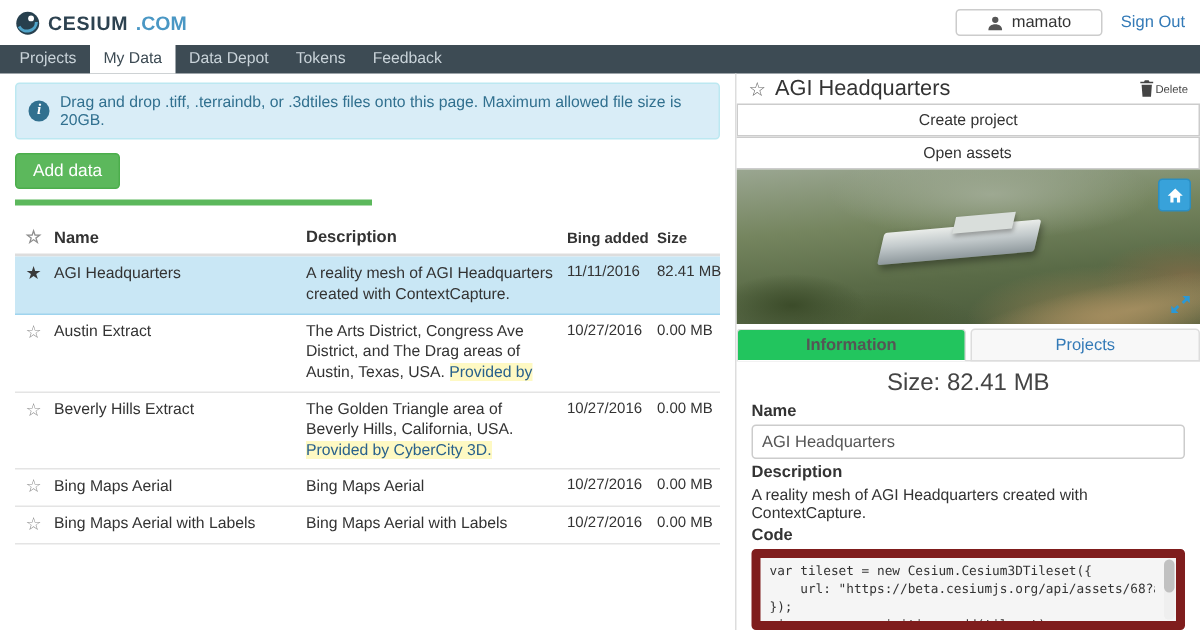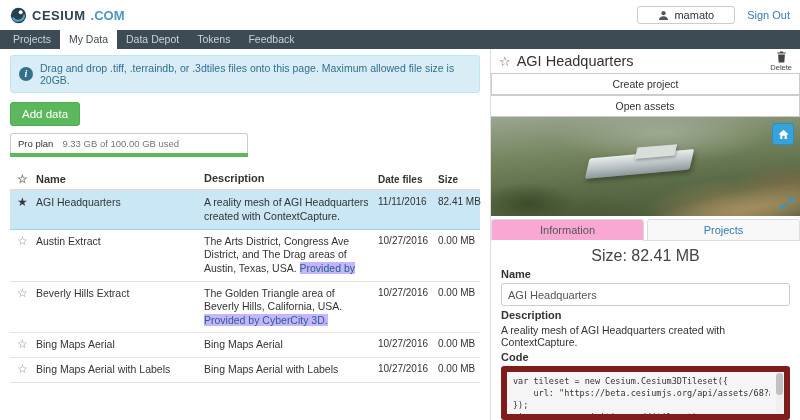--- a/index.html
+++ b/index.html
@@ -40,27 +40,27 @@
   .thead { display: flex; font-weight: bold; font-size: 11px; border-bottom: 2px solid #ddd; padding: 4px 0; align-items: flex-end; }
   .trow { display: flex; border-bottom: 1px solid #e4e4e4; padding: 5px 0; align-items: flex-start; cursor: pointer; }
   .trow.selected { background: #c9e7f5; border-bottom-color: #9fd4ee; }
   .c-star { width: 26px; padding-left: 7px; flex: 0 0 auto; }
   .c-name { width: 168px; padding-right: 8px; flex: 0 0 auto; }
   .c-desc { width: 174px; padding-right: 8px; flex: 0 0 auto; line-height: 1.3; }
   .c-date { width: 60px; flex: 0 0 auto; font-size: 10px; }
   .c-size { width: 44px; flex: 0 0 auto; font-size: 10px; }
   .star { color: #8d8d8d; font-size: 12px; line-height: 1; cursor: pointer; }
   .star.starred { color: #3a3a3a; }
-  .desc-hl { background: #c4b5fd; color: #29618c; }
+  .desc-hl { background: #fef9c3; color: #29618c; }
 
   
   .panel-header { height: 24px; display: flex; align-items: center; padding: 2px 8px; }
   .panel-star { color: #666; font-size: 13px; margin-right: 6px; cursor: pointer; }
   .panel-title { font-size: 14.5px; color: #333; }
-  .delete-ctl { margin-left: auto; display: flex; flex-direction: column; align-items: center; cursor: pointer; line-height: 1; }
+  .delete-ctl { margin-left: auto; display: flex; flex-direction: row; align-items: center; cursor: pointer; line-height: 1; }
   .delete-label { font-size: 7.5px; color: #444; margin-top: 1px; }
   .btn-row { display: flex; flex-direction: column; }
   .panel-btn { flex: 1; border: 1px solid #ccc; background: #fff; font-size: 10.5px; color: #333; text-align: center; padding: 4px 0; cursor: pointer; }
   .panel-btn + .panel-btn { margin-left: -1px; }
 
   .preview { position: relative; height: 134px; overflow: hidden; cursor: default;
     background:
       radial-gradient(70px 30px at 12% 88%, rgba(58,74,40,.95), rgba(58,74,40,0) 70%),
       radial-gradient(90px 36px at 32% 102%, rgba(72,88,50,.85), rgba(72,88,50,0) 70%),
       radial-gradient(130px 48px at 80% 96%, rgba(152,130,84,.95), rgba(152,130,84,0) 72%),
@@ -73,21 +73,21 @@
     transform: rotate(-5deg) skewX(-18deg); border-radius: 2px; box-shadow: 2px 3px 5px rgba(0,0,0,.35); }
   .building-wing { position: absolute; left: 47%; top: 29%; width: 13%; height: 11%;
     background: #d9ded b; background: #d9dedb; transform: rotate(-5deg) skewX(-18deg); box-shadow: 1px 2px 3px rgba(0,0,0,.3); }
   .road { position: absolute; left: 48%; bottom: -10%; width: 75%; height: 38%;
     background: radial-gradient(closest-side, rgba(167,144,98,.85), rgba(167,144,98,0)); transform: rotate(-10deg); }
   .home-btn { position: absolute; top: 6px; right: 6px; width: 22px; height: 22px; background: #38a2da; border: 1px solid #2b8ec2; border-radius: 3px; display: flex; align-items: center; justify-content: center; cursor: pointer; }
   .expand-btn { position: absolute; bottom: 4px; right: 4px; width: 18px; height: 18px; display: flex; align-items: center; justify-content: center; cursor: pointer; }
 
   .panel-tabs { display: flex; border-bottom: 1px solid #ddd; padding-top: 3px; }
   .panel-tab { flex: 1; text-align: center; font-size: 11px; padding: 4px 0; cursor: pointer; }
-  .panel-tab.active { background: #f9a8d4; border: 1px solid #ddd; border-bottom: 1px solid #fff; border-radius: 3px 3px 0 0; color: #555; margin-bottom: -1px; }
+  .panel-tab.active { background: #22c55e; border: 1px solid #ddd; border-bottom: 1px solid #fff; border-radius: 3px 3px 0 0; color: #555; margin-bottom: -1px; font-weight: bold; }
   .panel-tab.inactive { background: #f8f8f8; border: 1px solid #ddd; border-radius: 3px 3px 0 0; color: #337ab7; margin-left: 3px; margin-bottom: -1px; }
 
   .panel-info { padding: 4px 10px 0 10px; }
   .size-text { text-align: center; font-size: 16px; color: #444; margin: 2px 0 0 0; }
   .field-label { font-weight: bold; font-size: 11px; margin: 3px 0 3px 0; }
   .name-input { width: 100%; height: 23px; border: 1px solid #ccc; border-radius: 3px; padding: 3px 6px; font-size: 11px; color: #555; font-family: "Liberation Sans", sans-serif; }
   .desc-value { font-size: 10.5px; color: #333; margin-bottom: 2px; }
   .code-block { position: relative; background: #f5f5f5; border: 6px solid #7f1d1d; border-radius: 3px; padding: 4px 14px 4px 6px; font-family: "DejaVu Sans Mono", monospace; font-size: 8.5px; line-height: 1.4; color: #333; height: 54px; overflow: hidden; }
   .code-block pre { white-space: pre; overflow: hidden; font-family: inherit; }
   .code-scrollbar { position: absolute; top: 1px; right: 1px; bottom: 1px; width: 7px; background: #efefef; border-radius: 3px; cursor: pointer; }
@@ -134,32 +134,28 @@
 
   <div class="left">
 
     <div class="alert-info">
       <span class="info-icon">i</span>
       <span>Drag and drop .tiff, .terraindb, or .3dtiles files onto this page. Maximum allowed file size is 20GB.</span>
     </div>
 
     <div class="btn-add">Add data</div>
 
-    <div class="plan-box">
-      <span class="plan-name">Pro plan</span>
-      <span class="plan-usage">9.33 GB of 100.00 GB used</span>
-    </div>
     <div class="plan-bar"></div>
 
     <div class="table">
       <div class="thead">
         <span class="c-star"><span class="star">☆</span></span>
         <span class="c-name">Name</span>
         <span class="c-desc">Description</span>
-        <span class="c-date">Date files</span>
+        <span class="c-date">Bing added</span>
         <span class="c-size">Size</span>
       </div>
       <div>
       <div class="trow selected">
         <span class="c-star"><span class="star starred">★</span></span>
         <span class="c-name cell-name">AGI Headquarters</span>
         <span class="c-desc"><span class="d-main">A reality mesh of AGI Headquarters created with ContextCapture.</span> </span>
         <span class="c-date cell-date">11/11/2016</span>
         <span class="c-size cell-size">82.41 MB</span>
       </div>

